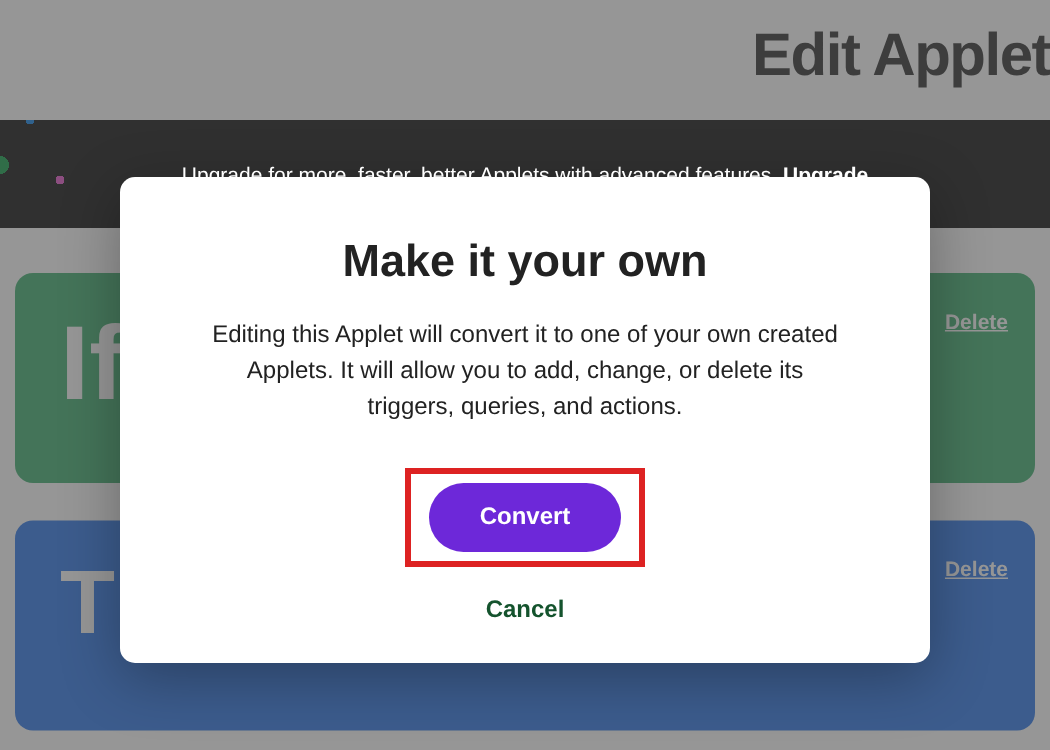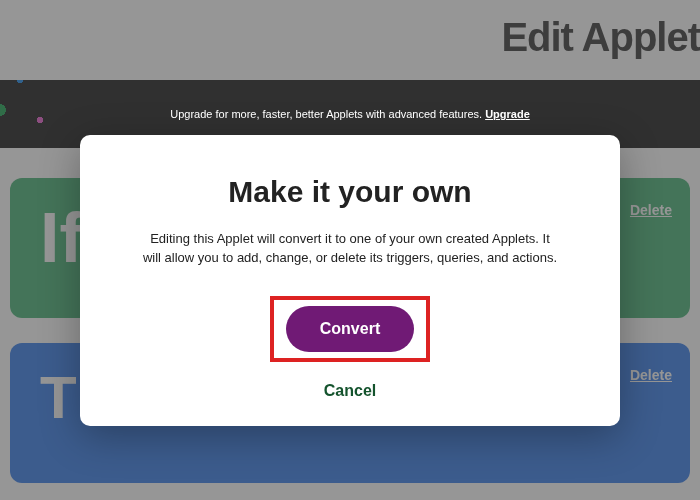--- a/index.html
+++ b/index.html
@@ -15,21 +15,21 @@
       text-align: right;
       font-size: 40px;
       font-weight: 900;
       color: #222;
       padding: 15px 0 20px;
       letter-spacing: -1px;
     }
     .upgrade-banner {
       background: #000;
       color: #fff;
-      font-size: 11px;
+      font-size: 14px;
       padding: 28px 20px;
       text-align: center;
       position: relative;
       overflow: hidden;
     }
     .upgrade-banner::before {
       content: "";
       position: absolute;
       left: -20px;
       top: -10px;
@@ -138,34 +138,34 @@
       box-shadow: 0 10px 40px rgba(0,0,0,0.3);
       margin-top: 60px;
     }
     .modal-title {
       font-size: 30px;
       font-weight: 900;
       color: #222;
       margin-bottom: 20px;
     }
     .modal-desc {
-      font-size: 13px;
+      font-size: 16px;
       color: #222;
       line-height: 1.5;
       margin-bottom: 28px;
       padding: 0 10px;
     }
     .highlight-box {
       display: inline-block;
       border: 4px solid #d22;
       padding: 6px 12px;
       margin-bottom: 14px;
     }
     .convert-btn {
-      background: #701a75;
+      background: #6d28d9;
       color: #fff;
       border: none;
       border-radius: 999px;
       padding: 14px 34px;
       font-size: 16px;
       font-weight: 700;
       cursor: pointer;
     }
     .cancel-btn {
       display: block;

